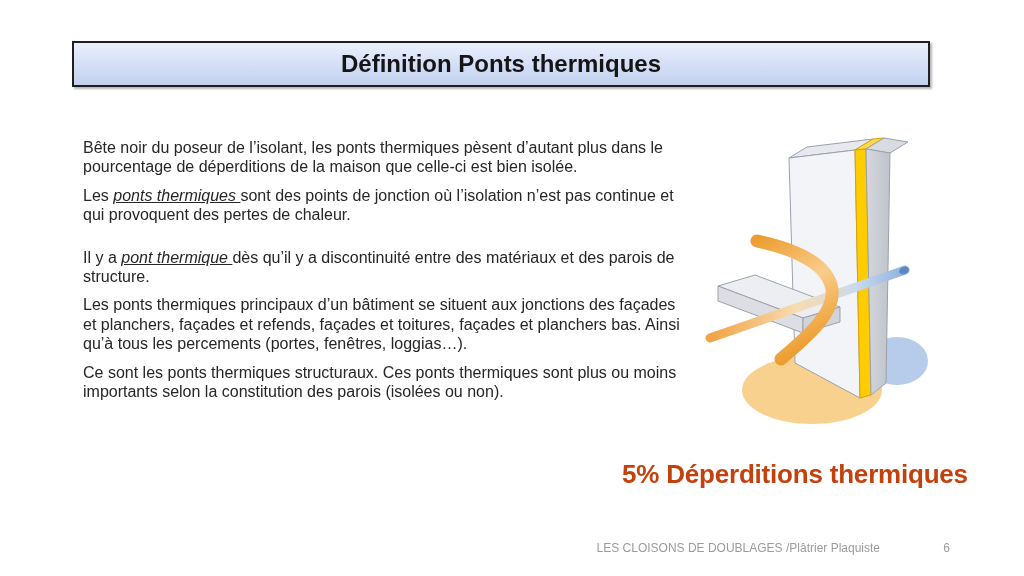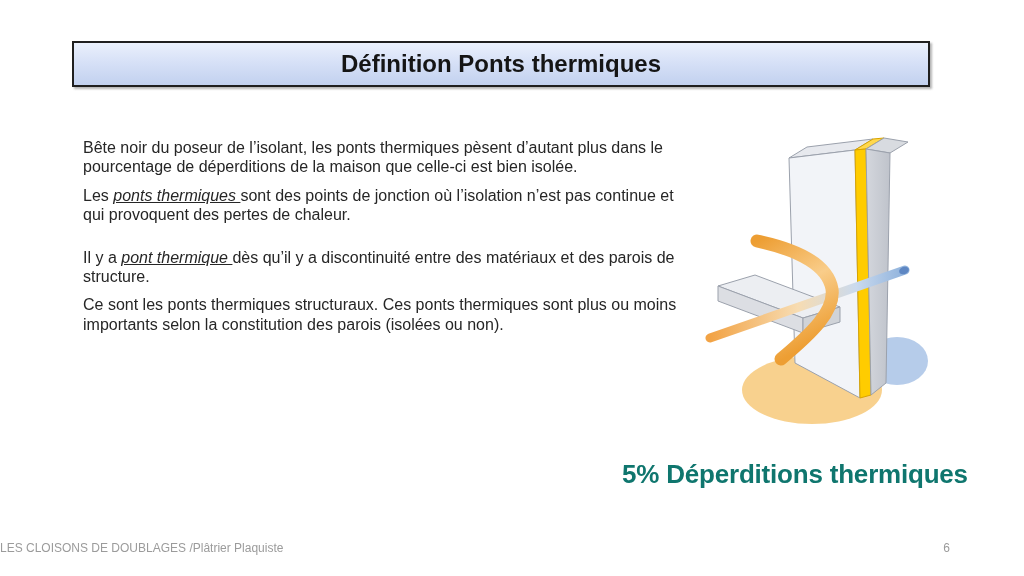--- a/index.html
+++ b/index.html
@@ -19,25 +19,25 @@
   }
   .body-text{
     position:absolute;left:83px;top:138px;width:604px;
     font-size:16px;line-height:19.4px;color:#262626;
   }
   .body-text p{margin:0 0 9px 0;}
   .body-text p.gap-above{margin-top:23px;}
   .kw{font-style:italic;text-decoration:underline;}
   .caption-red{
     position:absolute;left:622px;top:459px;width:380px;
-    font-size:26px;font-weight:bold;color:#0f766e;letter-spacing:-0.2px;
+    font-size:26px;font-weight:bold;color:#c2410c;letter-spacing:-0.2px;
     white-space:nowrap;
   }
   .footer{
-    position:absolute;left:0;top:541px;width:880px;text-align:left;
+    position:absolute;left:0;top:541px;width:880px;text-align:right;
     font-size:12px;color:#9b9b9b;
   }
   .page-number{
     position:absolute;left:920px;top:541px;width:30px;text-align:right;
     font-size:12px;color:#9b9b9b;
   }
   .illustration{position:absolute;left:700px;top:133px;width:320px;height:330px;}
 </style>
 </head>
 <body>
@@ -45,20 +45,21 @@
 <div class="slide">
 
   <div class="title-banner">
     <h1>Définition Ponts thermiques</h1>
   </div>
 
   <div class="body-text">
     <p><span>Bête noir du poseur de l’isolant, les ponts thermiques pèsent d’autant plus dans le pourcentage de déperditions de la maison que celle-ci est bien isolée.</span></p>
     <p><span>Les </span><span class="kw">ponts thermiques </span><span>sont des points de jonction où l’isolation n’est pas continue et qui provoquent des pertes de chaleur.</span></p>
     <p class="gap-above"><span>Il y a </span><span class="kw">pont thermique </span><span>dès qu’il y a discontinuité entre des matériaux et des parois de structure.</span></p>
+    <p><span>Les ponts thermiques principaux d’un bâtiment se situent aux jonctions des façades et planchers, façades et refends, façades et toitures, façades et planchers bas. Ainsi qu’à tous les percements (portes, fenêtres, loggias…).</span></p>
     <p><span>Ce sont les ponts thermiques structuraux. Ces ponts thermiques sont plus ou moins importants selon la constitution des parois (isolées ou non).</span></p>
   </div>
 
   <svg class="illustration" viewBox="0 0 320 330" xmlns="http://www.w3.org/2000/svg">
     <defs>
       <linearGradient id="rodGrad" x1="0" y1="0" x2="1" y2="0">
         <stop offset="0" stop-color="#f2a345"></stop>
         <stop offset="0.45" stop-color="#f7dcb2"></stop>
         <stop offset="0.75" stop-color="#cadaee"></stop>
         <stop offset="1" stop-color="#8fb2dc"></stop>

